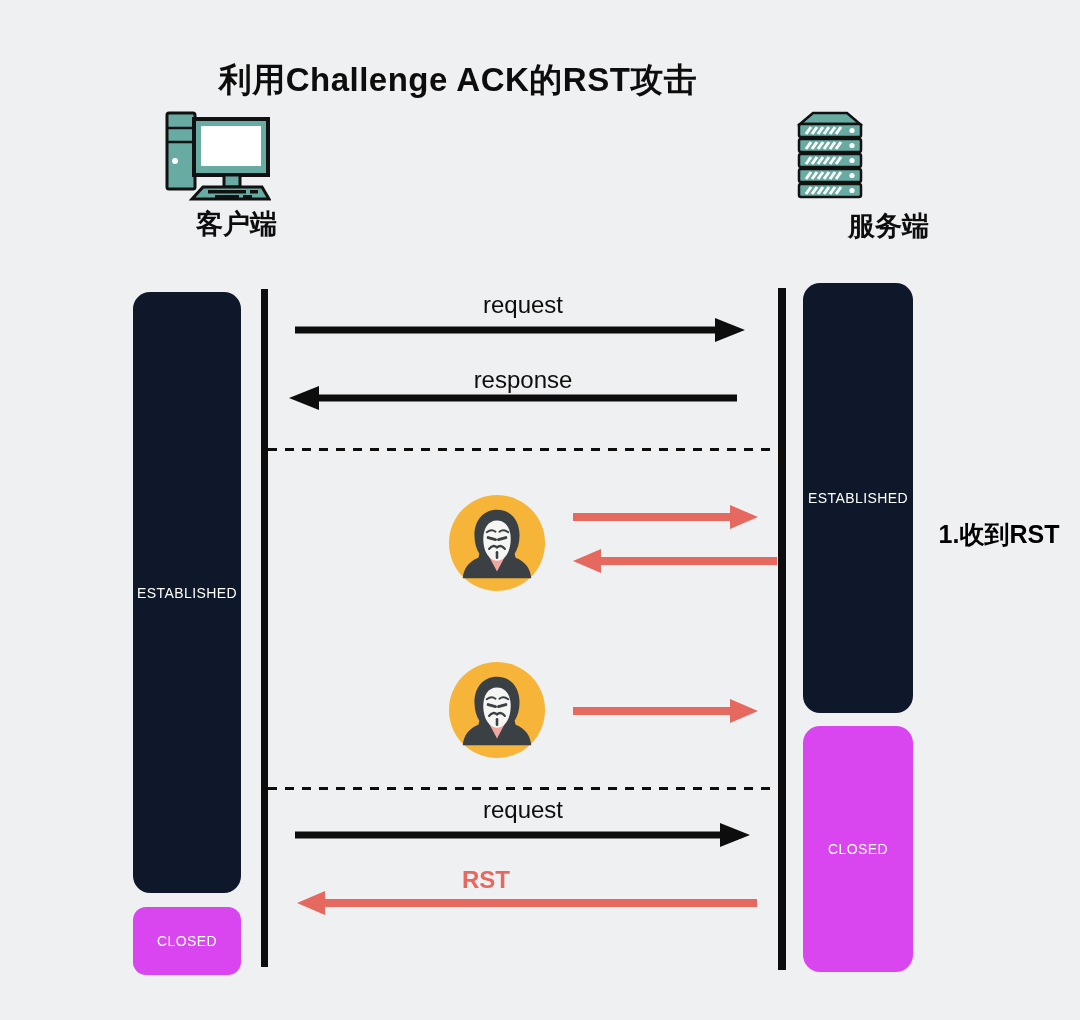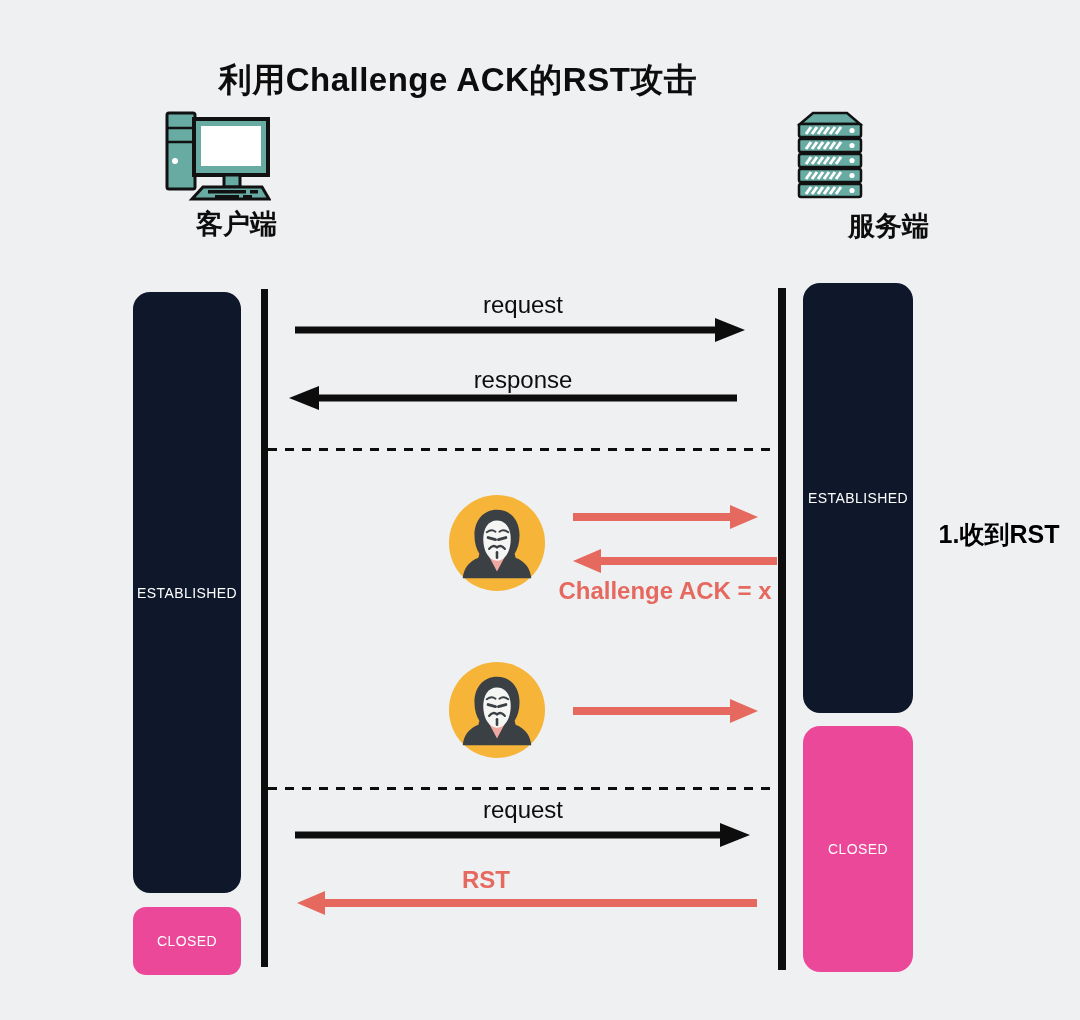--- a/index.html
+++ b/index.html
@@ -30,21 +30,21 @@
   .lifeline{position:absolute;background:#0d0d0d;}
   .lifeline-client{left:261px;top:289px;width:7px;height:678px;}
   .lifeline-server{left:778px;top:288px;width:8px;height:682px;}
 
   
   .state-bar{
     position:absolute;display:flex;align-items:center;justify-content:center;
     color:#fff;font-size:14px;font-weight:500;letter-spacing:0.4px;
   }
   .bar-established{background:#0f172a;}
-  .bar-closed{background:#ec4899;text-align:center;}
+  .bar-closed{background:#d946ef;text-align:center;}
   .client-established{left:133px;top:292px;width:108px;height:601px;border-radius:17px;}
   .client-closed{left:133px;top:907px;width:108px;height:68px;border-radius:13px;}
   .server-established{left:803px;top:283px;width:110px;height:430px;border-radius:17px;}
   .server-closed{left:803px;top:726px;width:110px;height:246px;border-radius:17px;}
 
   
   .msg-label{
     position:absolute;text-align:center;font-size:24px;color:#0d0d0d;font-weight:500;
   }
   .msg-label.attack{color:#E6695F;font-weight:600;}
@@ -189,21 +189,20 @@
 
   <div class="arrow attack to-right arr-syn">
     <div class="shaft"></div>
     <div class="head"></div>
   </div>
 
   <div class="arrow attack to-left arr-challenge-ack">
     <div class="shaft"></div>
     <div class="head"></div>
   </div>
-  <div class="msg-label attack lbl-challenge-ack">Challenge ACK = x</div>
 
   <svg class="attacker" style="left:448px;top:661px" viewBox="0 0 100 100" aria-hidden="true">
     <circle cx="50" cy="50" r="49" fill="#F6B438"></circle>
     <path d="M50 16 C36 16 27 27 27 42 C27 50 29 56 32 61 L31 65 C21 69 16 76 15 86 L85 86 C84 76 79 69 69 65 L68 61 C71 56 73 50 73 42 C73 27 64 16 50 16 Z" fill="#3B4045"></path>
     <path d="M42 64 L58 64 L50 79 Z" fill="#EFA7A2"></path>
     <path d="M50 27 C41 27 36 35 36 46 C36 59 42 68 50 68 C58 68 64 59 64 46 C64 35 59 27 50 27 Z" fill="#F5F6F4"></path>
     <path d="M39.5 39 q5 -3.5 9 -0.5 M61.5 39 q-5 -3.5 -9 -0.5" stroke="#3B4045" stroke-width="2" fill="none" stroke-linecap="round"></path>
     <path d="M41 44.5 l7.5 2 M59 44.5 l-7.5 2" stroke="#3B4045" stroke-width="3" stroke-linecap="round"></path>
     <path d="M42 56 q4 -5 8 -1.5 q4 -3.5 8 1.5" stroke="#3B4045" stroke-width="2.4" fill="none" stroke-linecap="round"></path>
     <path d="M50 59.5 l0 5.5" stroke="#3B4045" stroke-width="2.6" stroke-linecap="round"></path>

